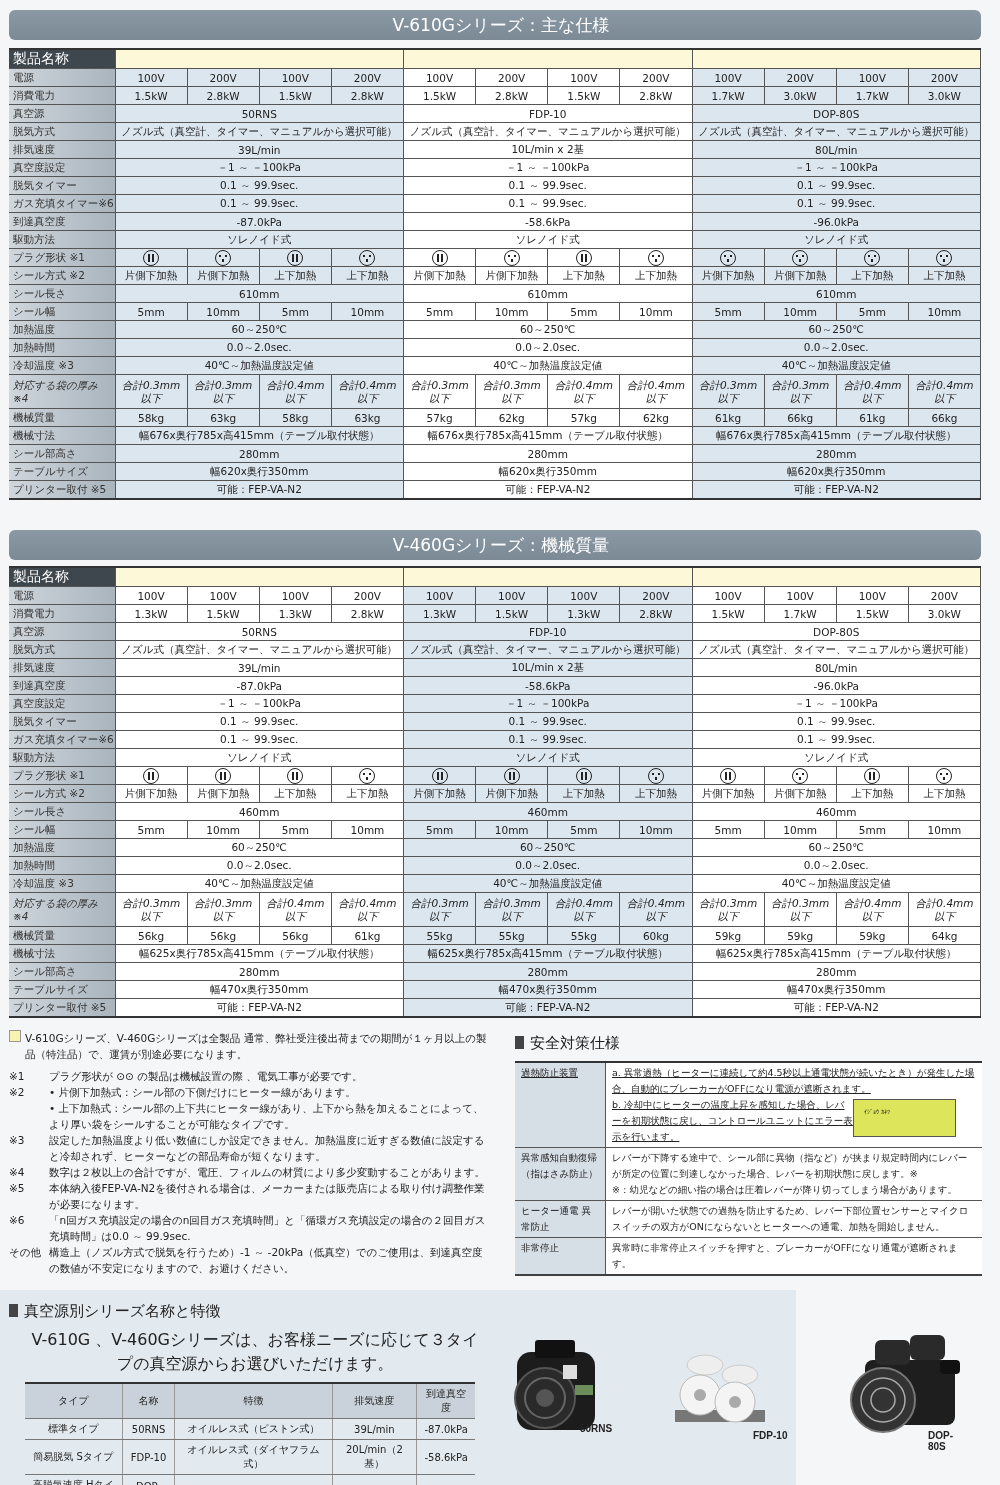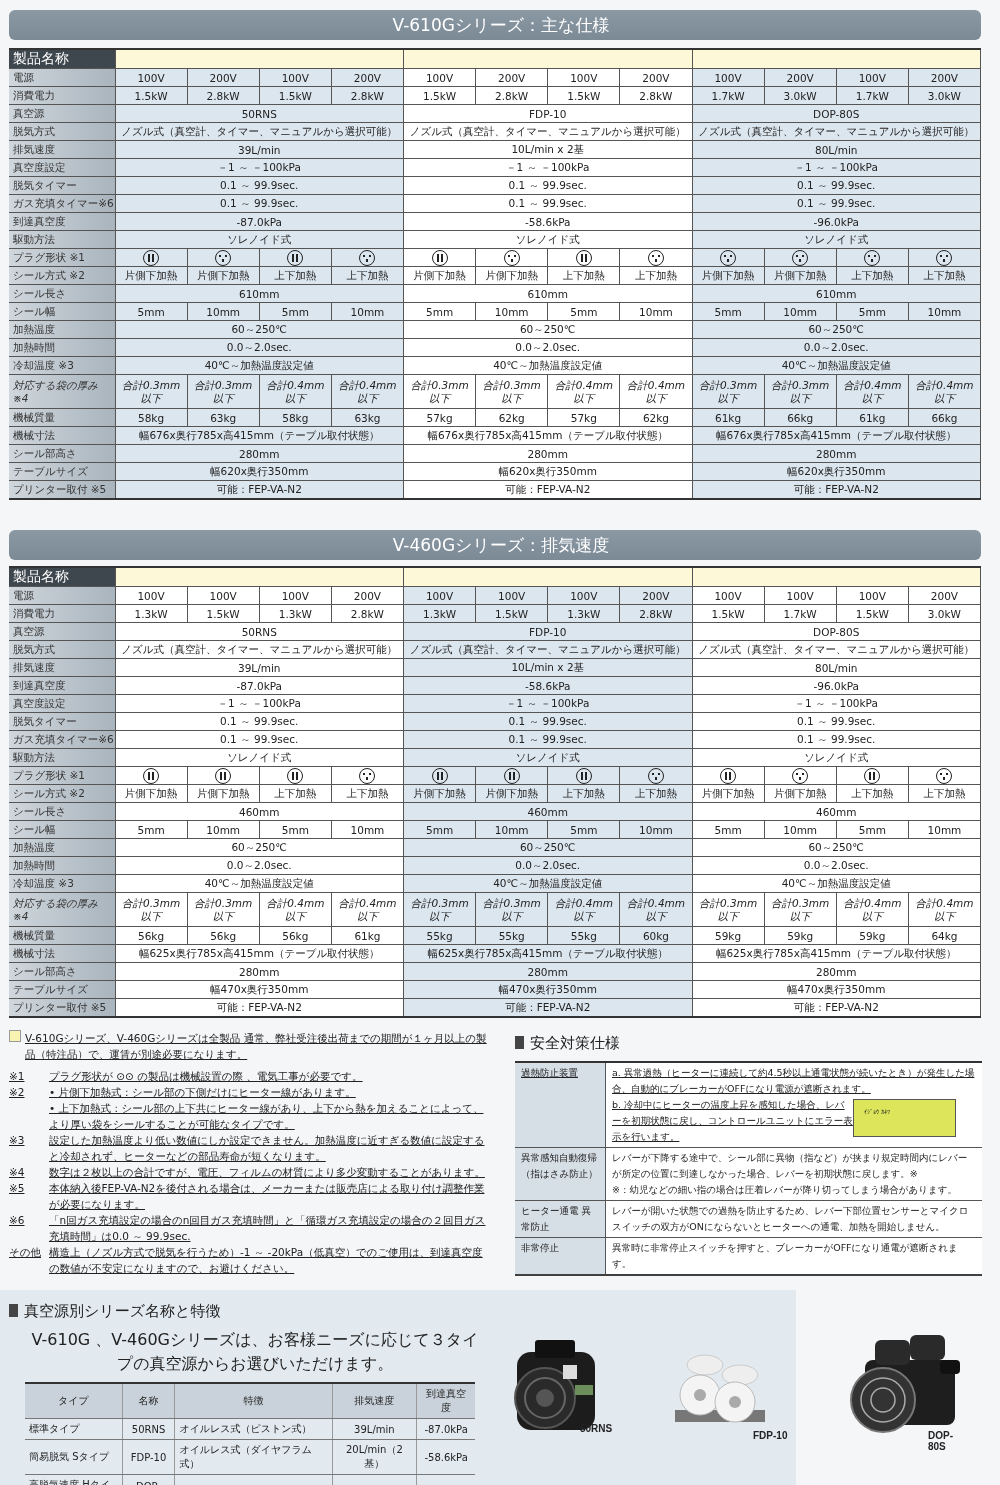--- a/index.html
+++ b/index.html
@@ -15,41 +15,41 @@
   table.spec tr.tall td{white-space:normal;line-height:13px;}
   table.spec tr.last td{border-bottom:2px solid #333;}
   .blue{background:#dce6ef;}
   .white{background:#fff;}
   .plug{display:inline-block;width:14px;height:14px;border:1.5px solid #222;border-radius:50%;position:relative;vertical-align:middle;}
   .plug.par::before,.plug.par::after{content:"";position:absolute;top:3px;width:2px;height:8px;background:#222;}
   .plug.par::before{left:4px;} .plug.par::after{left:8px;}
   .plug.tri::before{content:"";position:absolute;top:4px;left:3px;width:8px;height:2px;border-left:2px solid #222;border-right:2px solid #222;box-sizing:border-box;}
   .plug.tri::after{content:"";position:absolute;top:8px;left:6px;width:2px;height:3px;background:#222;}
   .notes{position:absolute;left:9px;top:1030px;width:480px;font-size:10.5px;line-height:16px;}
-  .notes .row{display:flex;text-decoration:underline;}
+  .notes .row{display:flex;}
   .notes .mk{width:40px;flex:none;}
   .notes .bx{display:inline-block;width:10px;height:10px;border:1px solid #999;background:#f8f3b0;margin-right:4px;vertical-align:middle;}
   .safety-title{position:absolute;left:515px;top:1034px;font-size:15px;}
   .sq{display:inline-block;width:9px;height:13px;background:#444;margin-right:6px;vertical-align:-1px;}
   table.safety{position:absolute;left:515px;top:1061px;width:467px;border-collapse:collapse;font-size:9.5px;line-height:16px;}
   table.safety td{border-bottom:1px solid #555;padding:2px 6px;vertical-align:top;}
   table.safety tr:first-child td{border-top:2px solid #333;text-decoration:underline;}
   table.safety tr:last-child td{border-bottom:2px solid #404040;}
   table.safety td.k{background:#d6dee6;width:78px;border-right:1px solid #555;}
   table.safety td.v{background:#fff;}
   .lcd{display:inline-block;width:103px;height:38px;background:#dde65a;border:1px solid #555;font-size:6px;vertical-align:top;padding:4px 0 0 10px;box-sizing:border-box;float:right;margin:2px 20px 0 0;}
   .bottom{position:absolute;left:0;top:1290px;width:796px;height:195px;background:#e2e9ef;}
   .vac-title{position:absolute;left:9px;top:12px;font-size:15px;}
   .vac-desc{position:absolute;left:25px;top:38px;font-size:16px;line-height:24px;width:460px;text-align:center;}
   table.vac{position:absolute;left:25px;top:92px;width:450px;border-collapse:collapse;font-size:10px;}
   table.vac td{border-bottom:1px solid #777;padding:3px 4px;text-align:center;border-right:1px solid #999;}
   table.vac td:last-child{border-right:none;}
   table.vac tr:first-child td{border-top:2px solid #333;background:#c9d2da;}
   table.vac tr:last-child td{border-bottom:2px solid #333;}
-  table.vac td.lft{text-align:left;}
+  table.vac td.lft{text-align:center;}
   .pump{position:absolute;}
   .pump-label{position:absolute;font-size:10px;font-weight:bold;font-family:"Liberation Sans",sans-serif;}
 </style>
 </head>
 <body>
 
 <div class="sec-title" style="top:10px">V-610Gシリーズ：主な仕様</div>
 <table class="spec" id="t610" style="top:48px">
     <colgroup>
       <col style="width:106px">
@@ -270,21 +270,21 @@
       </tr>
       <tr class=" last">
         <td class="lbl">プリンター取付 ※5</td>
         <td colspan="4" class="blue">可能：FEP-VA-N2</td>
         <td colspan="4" class="white">可能：FEP-VA-N2</td>
         <td colspan="4" class="blue">可能：FEP-VA-N2</td>
       </tr>
     </tbody>
   </table>
 
-<div class="sec-title" style="top:530px">V-460Gシリーズ：排気速度</div>
+<div class="sec-title" style="top:530px">V-460Gシリーズ：機械質量</div>
 <table class="spec" id="t460" style="top:566px">
     <colgroup>
       <col style="width:106px">
       <col>
       <col>
       <col>
       <col>
       <col>
       <col>
       <col>

